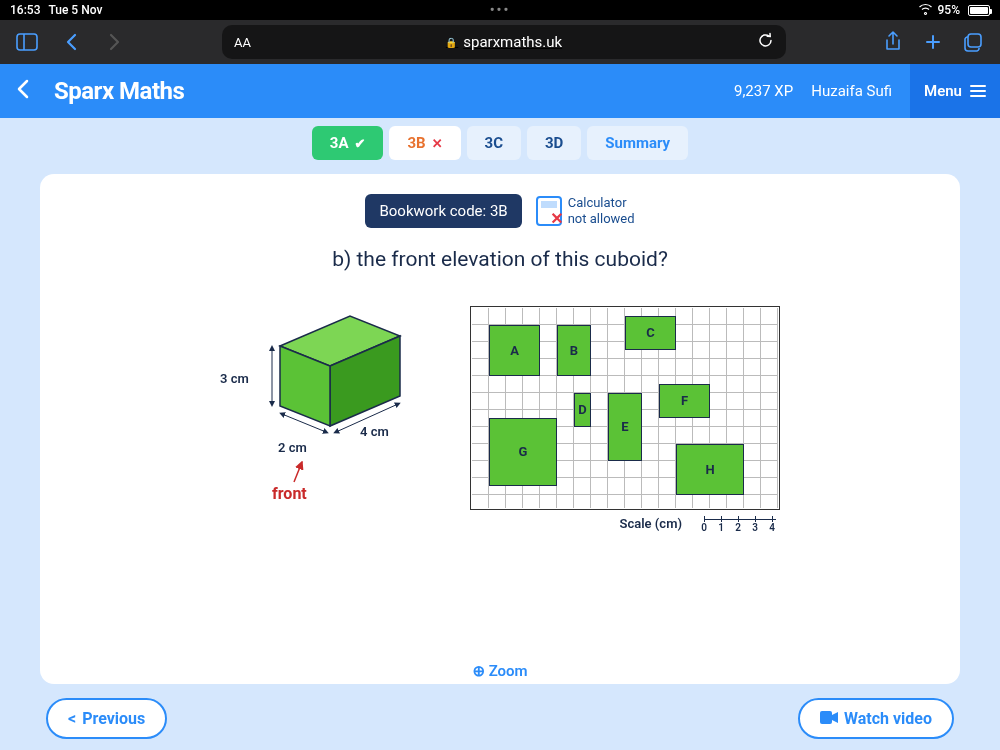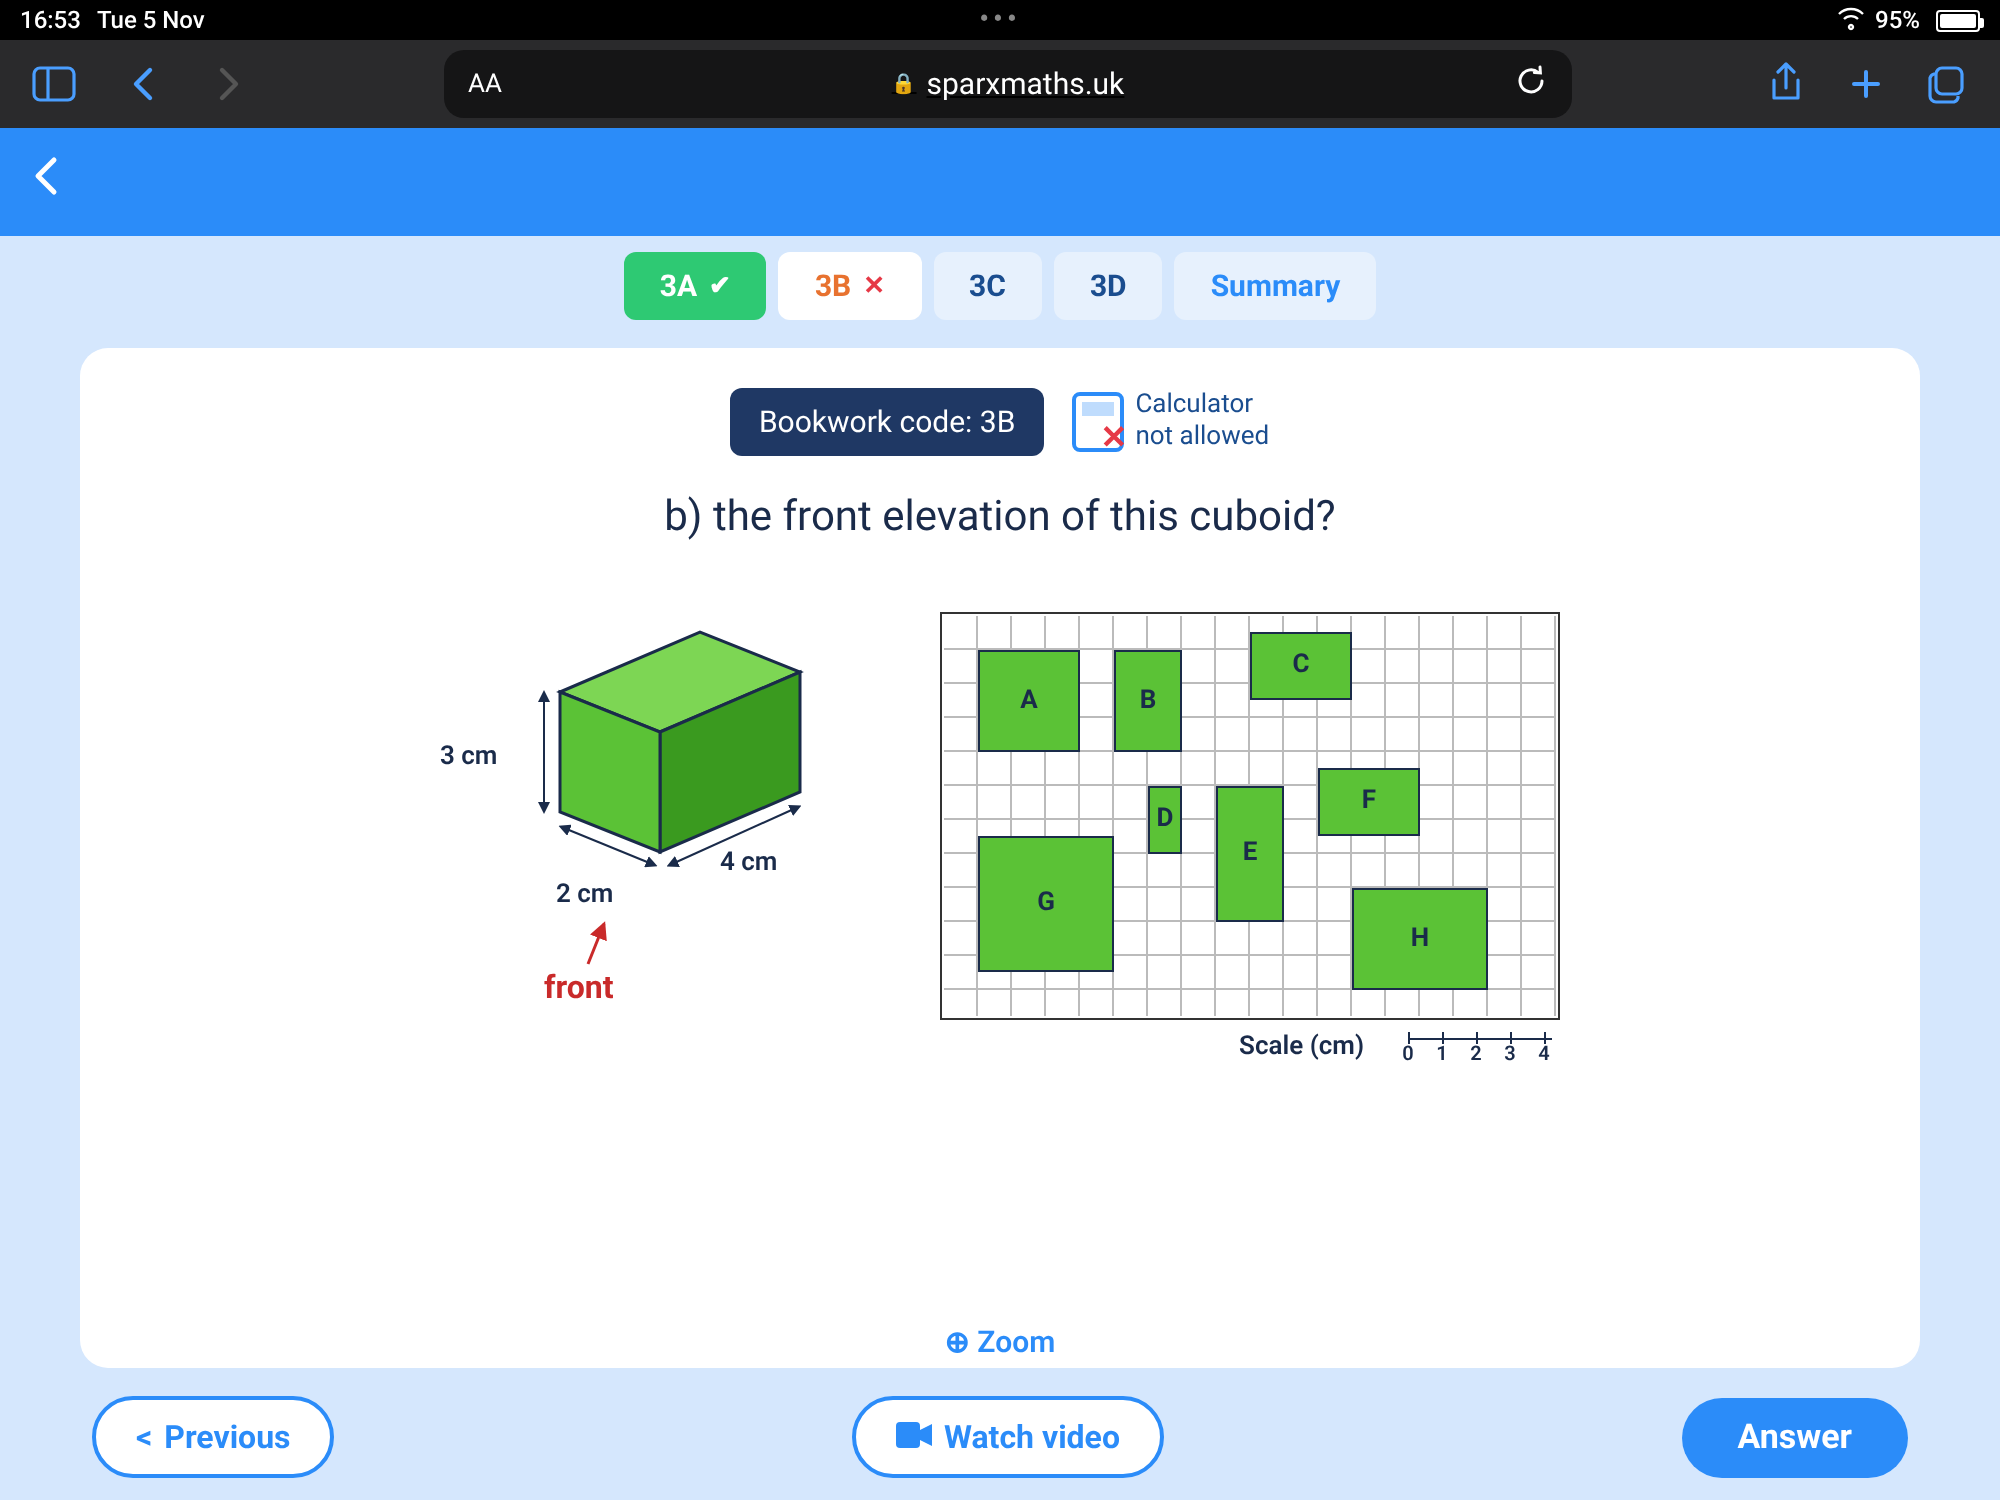--- a/index.html
+++ b/index.html
@@ -153,20 +153,33 @@
         </svg>
     </div>
   </div>
 </div>
 
 <div class="sparx-header">
   <div class="sparx-back">
     <svg width="14" height="20" viewBox="0 0 14 20">
         <path d="M11 2 L3 10 L11 18" stroke="#fff" stroke-width="2.5" fill="none" stroke-linecap="round" stroke-linejoin="round"></path>
       </svg>
+  </div>
+  <div class="sparx-logo">Sparx Maths</div>
+  <div class="sparx-right">
+    <span>9,237 XP</span>
+    <span>Huzaifa Sufi</span>
+    <div class="menu-btn">
+      <span>Menu</span>
+      <span class="menu-icon">
+          <span></span>
+          <span></span>
+          <span></span>
+        </span>
+    </div>
   </div>
 </div>
 
 <div class="content-bg">
   <div class="tabs">
     <div class="tab done">
         <span class="tlabel">3A</span>
         <span class="tab-mark">✔</span>
       </div>
     <div class="tab fail">
@@ -282,15 +295,14 @@
     </div>
     <div class="btn-outline">
       <span>
         <svg width="18" height="13" viewBox="0 0 18 13">
             <rect x="0" y="0" width="12" height="13" rx="2" fill="#2b8cf9"></rect>
             <path d="M12 4 L18 1 L18 12 L12 9 Z" fill="#2b8cf9"></path>
           </svg>
       </span>
       <span>Watch video</span>
     </div>
-    <div class="btn-solid">Answer</div>
   </div>
 </div>
 
 </body></html>

